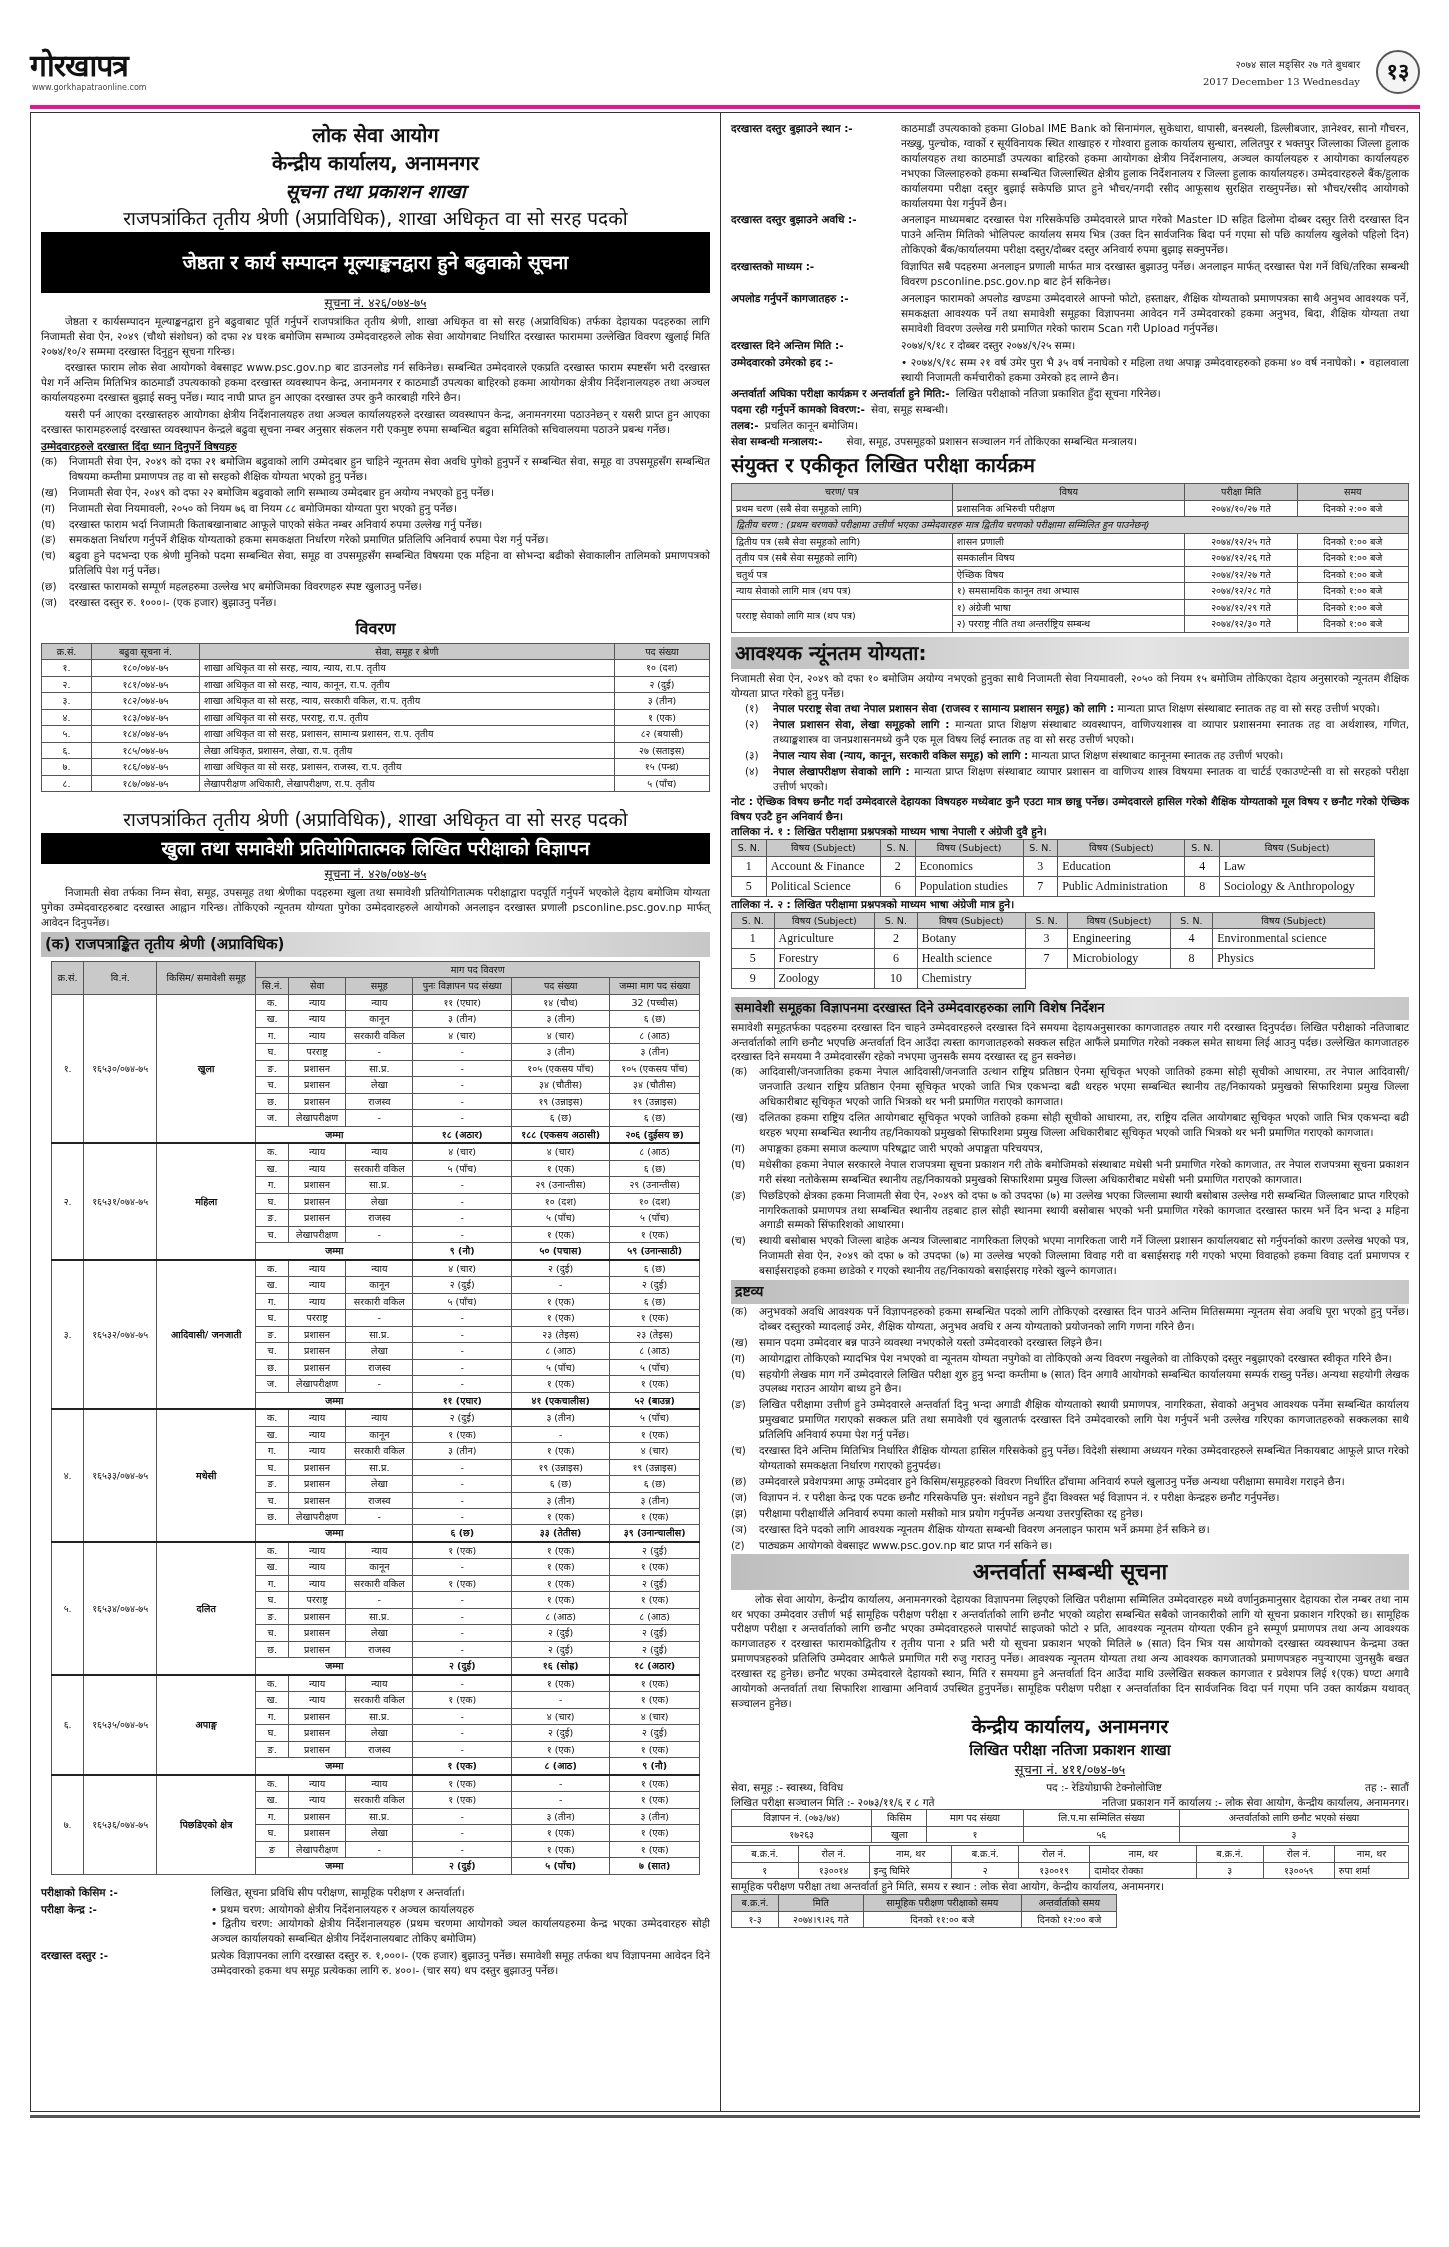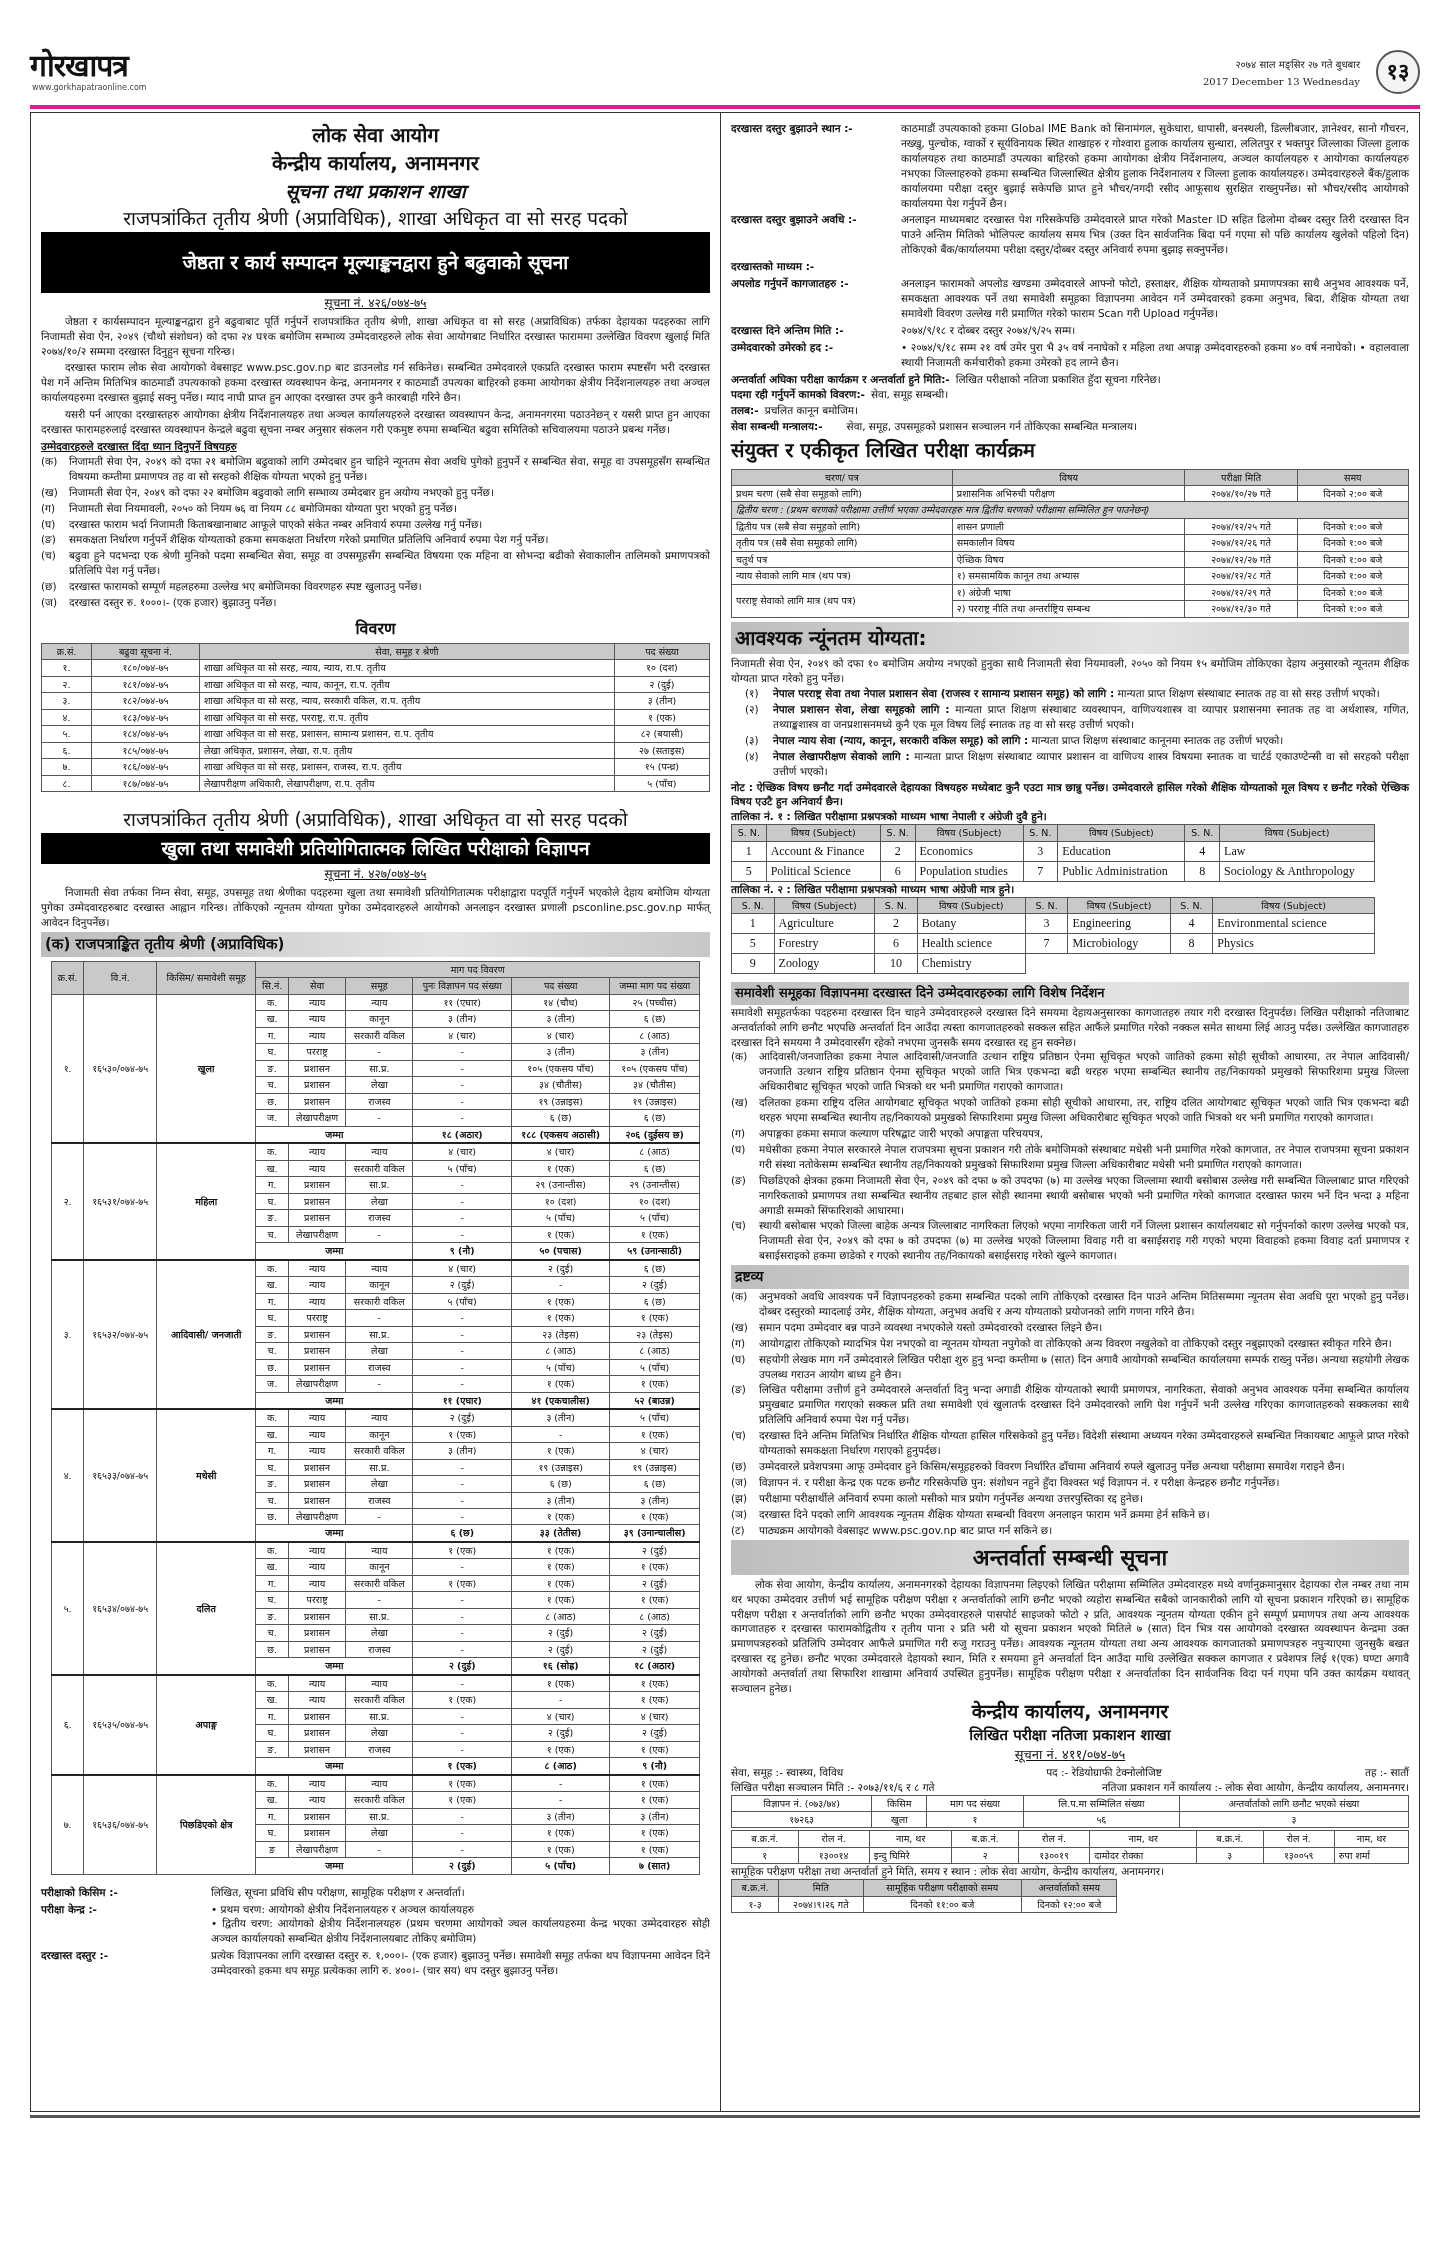--- a/index.html
+++ b/index.html
@@ -180,21 +180,21 @@
     <tbody id="adv-body">
         <tr class="">
           <td rowspan="9" style="">१.</td>
           <td rowspan="9" style="">१६५३०/०७४-७५</td>
           <td rowspan="9" style="font-weight:bold">खुला</td>
           <td>क.</td>
           <td>न्याय</td>
           <td>न्याय</td>
           <td>११ (एघार)</td>
           <td>१४ (चौध)</td>
-          <td>२५ (पच्चीस)</td>
+          <td>32 (पच्चीस)</td>
         </tr>
         <tr class="">
           <td>ख.</td>
           <td>न्याय</td>
           <td>कानून</td>
           <td>३ (तीन)</td>
           <td>३ (तीन)</td>
           <td>६ (छ)</td>
         </tr>
         <tr class="">
@@ -639,20 +639,21 @@
       <div class="kv">
         <div class="key">दरखास्त दस्तुर बुझाउने स्थान :-</div>
         <div class="val">काठमाडौं उपत्यकाको हकमा Global IME Bank को सिनामंगल, सुकेधारा, धापासी, बनस्थली, डिल्लीबजार, ज्ञानेश्वर, सानो गौचरन, नख्खु, पुल्चोक, ग्वार्को र सूर्यविनायक स्थित शाखाहरु र गोश्वारा हुलाक कार्यालय सुन्धारा, ललितपुर र भक्तपुर जिल्लाका जिल्ला हुलाक कार्यालयहरु तथा काठमाडौं उपत्यका बाहिरको हकमा आयोगका क्षेत्रीय निर्देशनालय, अञ्चल कार्यालयहरु र आयोगका कार्यालयहरु नभएका जिल्लाहरुको हकमा सम्बन्धित जिल्लास्थित क्षेत्रीय हुलाक निर्देशनालय र जिल्ला हुलाक कार्यालयहरु। उम्मेदवारहरुले बैंक/हुलाक कार्यालयमा परीक्षा दस्तुर बुझाई सकेपछि प्राप्त हुने भौचर/नगदी रसीद आफूसाथ सुरक्षित राख्नुपर्नेछ। सो भौचर/रसीद आयोगको कार्यालयमा पेश गर्नुपर्ने छैन।</div>
       </div>
       <div class="kv">
         <div class="key">दरखास्त दस्तुर बुझाउने अवधि :-</div>
         <div class="val">अनलाइन माध्यमबाट दरखास्त पेश गरिसकेपछि उम्मेदवारले प्राप्त गरेको Master ID सहित ढिलोमा दोब्बर दस्तुर तिरी दरखास्त दिन पाउने अन्तिम मितिको भोलिपल्ट कार्यालय समय भित्र (उक्त दिन सार्वजनिक बिदा पर्न गएमा सो पछि कार्यालय खुलेको पहिलो दिन) तोकिएको बैंक/कार्यालयमा परीक्षा दस्तुर/दोब्बर दस्तुर अनिवार्य रुपमा बुझाइ सक्नुपर्नेछ।</div>
       </div>
       <div class="kv">
         <div class="key">दरखास्तको माध्यम :-</div>
+        <div class="val">विज्ञापित सबै पदहरुमा अनलाइन प्रणाली मार्फत मात्र दरखास्त बुझाउनु पर्नेछ। अनलाइन मार्फत् दरखास्त पेश गर्ने विधि/तरिका सम्बन्धी विवरण psconline.psc.gov.np बाट हेर्न सकिनेछ।</div>
       </div>
       <div class="kv">
         <div class="key">अपलोड गर्नुपर्ने कागजातहरु :-</div>
         <div class="val">अनलाइन फारामको अपलोड खण्डमा उम्मेदवारले आफ्नो फोटो, हस्ताक्षर, शैक्षिक योग्यताको प्रमाणपत्रका साथै अनुभव आवश्यक पर्ने, समकक्षता आवश्यक पर्ने तथा समावेशी समूहका विज्ञापनमा आवेदन गर्ने उम्मेदवारको हकमा अनुभव, बिदा, शैक्षिक योग्यता तथा समावेशी विवरण उल्लेख गरी प्रमाणित गरेको फाराम Scan गरी Upload गर्नुपर्नेछ।</div>
       </div>
       <div class="kv">
         <div class="key">दरखास्त दिने अन्तिम मिति :-</div>
         <div class="val">२०७४/९/१८ र दोब्बर दस्तुर २०७४/९/२५ सम्म।</div>
       </div>
       <div class="kv">

